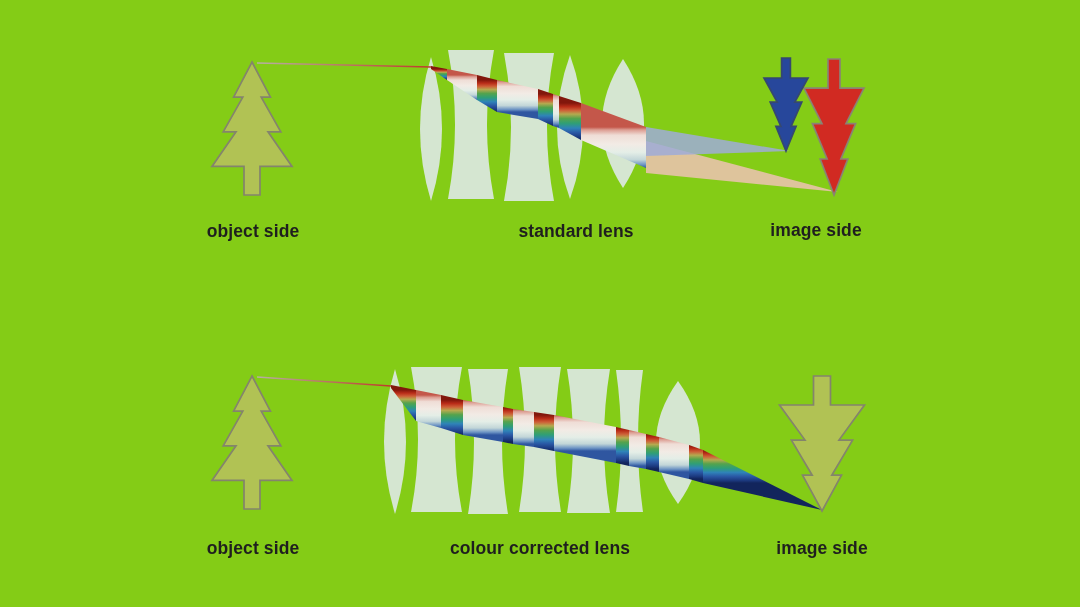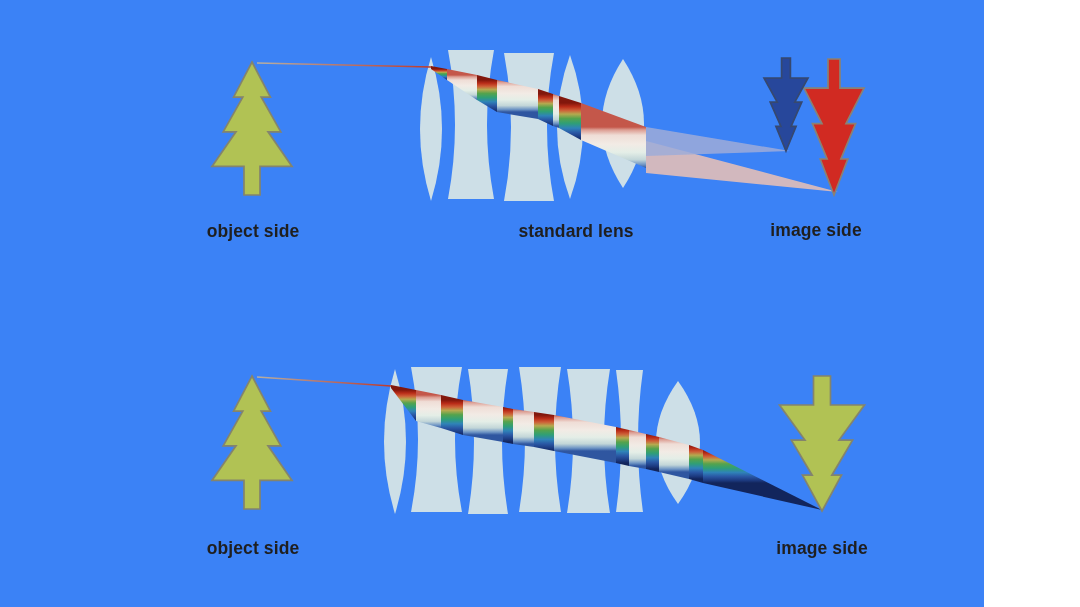--- a/index.html
+++ b/index.html
@@ -1,19 +1,19 @@
 <!DOCTYPE html>
 <html><head>
 <meta charset="utf-8">
 <style>
   html,body{margin:0;padding:0;background:#ffffff;}
   .stage{
     position:relative;
-    width:984px;height:607px;
-    background:#3b82f6;
+    width:1080px;height:607px;
+    background:#84cc16;
     overflow:hidden;
     font-family:"Liberation Sans", sans-serif;
   }
   .stage svg{position:absolute;left:0;top:0;}
   .lbl{
     position:absolute;
     transform:translateX(-50%);
     white-space:nowrap;
     font-size:17.5px;
     font-weight:600;
@@ -328,14 +328,15 @@
         <polygon points="252.0,376.0 270.4,411.2 261.2,411.2 280.8,445.8 268.0,445.8 292.0,480.4 260.0,480.4 260.0,509.0 244.0,509.0 244.0,480.4 212.0,480.4 236.0,445.8 223.2,445.8 242.8,411.2 233.6,411.2" fill="#b1c254" stroke="#84846c" stroke-width="1.7" stroke-linejoin="miter"></polygon>
         <polygon points="822.0,511.0 841.5,475.2 831.8,475.2 852.6,440.1 839.0,440.1 864.5,405.0 830.5,405.0 830.5,376.0 813.5,376.0 813.5,405.0 779.5,405.0 805.0,440.1 791.4,440.1 812.2,475.2 802.5,475.2" fill="#b1c254" stroke="#84846c" stroke-width="1.7" stroke-linejoin="miter"></polygon>
       </g>
     </svg>
 
   <div class="lbl" style="left:253px;top:223px;">object side</div>
   <div class="lbl" style="left:540px;top:223px;margin-left:36px;">standard lens</div>
   <div class="lbl" style="left:816px;top:222px;">image side</div>
 
   <div class="lbl" style="left:253px;top:540px;">object side</div>
+  <div class="lbl" style="left:540px;top:540px;">colour corrected lens</div>
   <div class="lbl" style="left:822px;top:540px;">image side</div>
 </div>
 
 </body></html>

